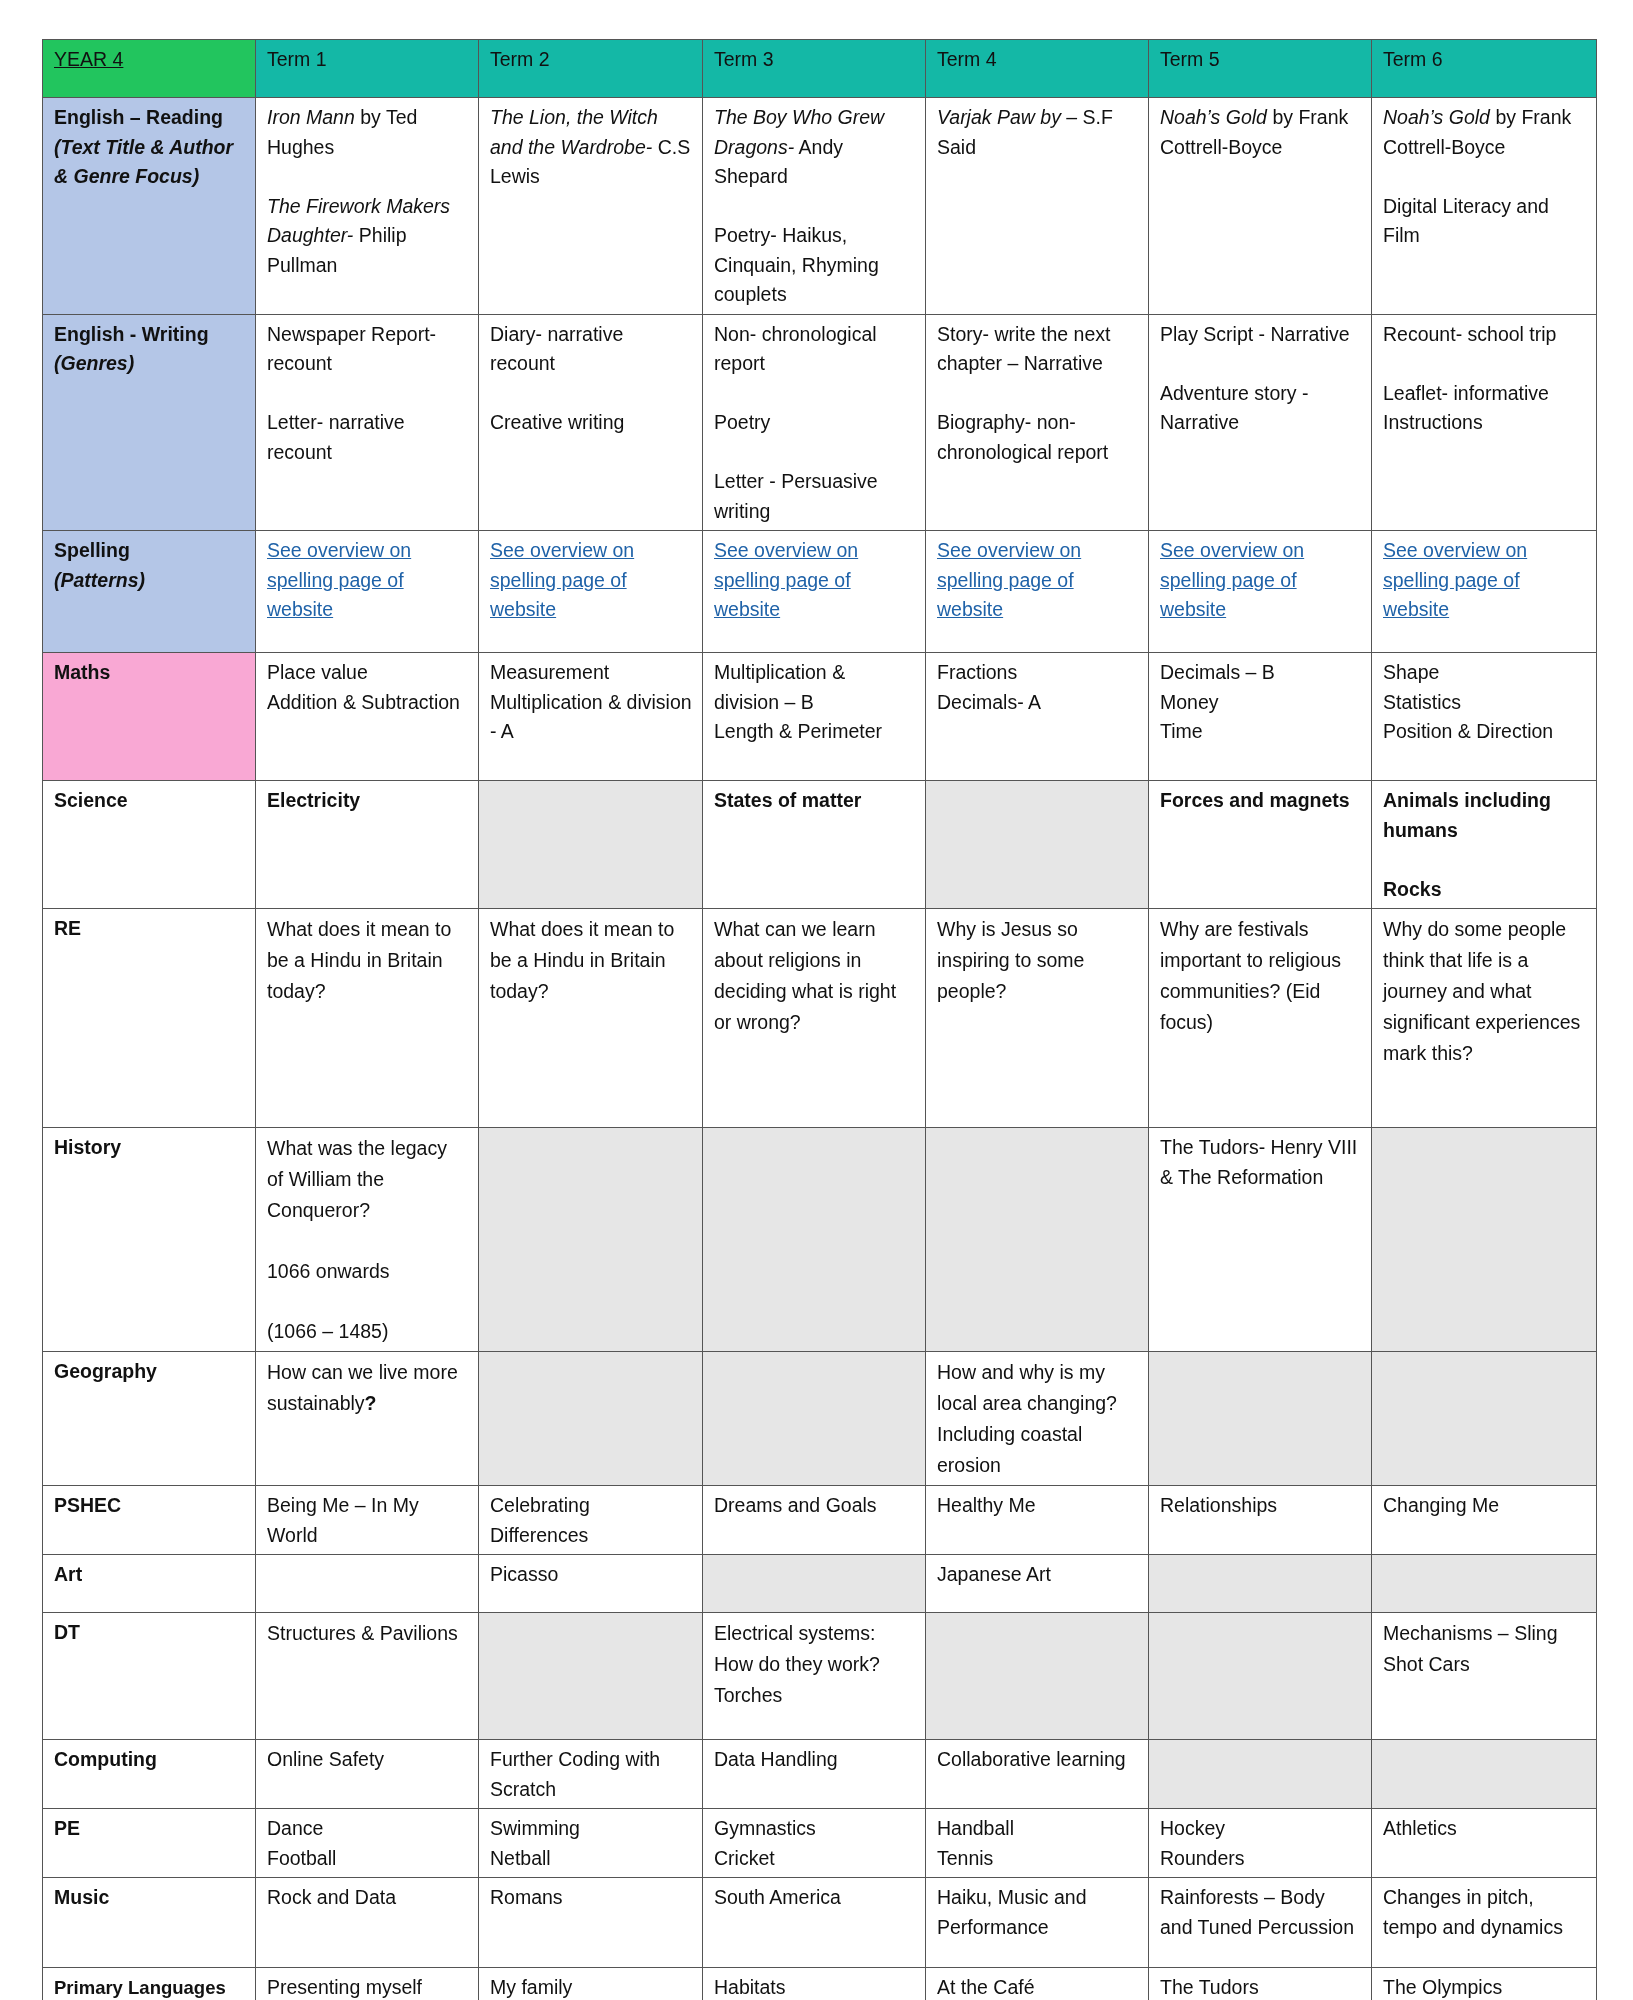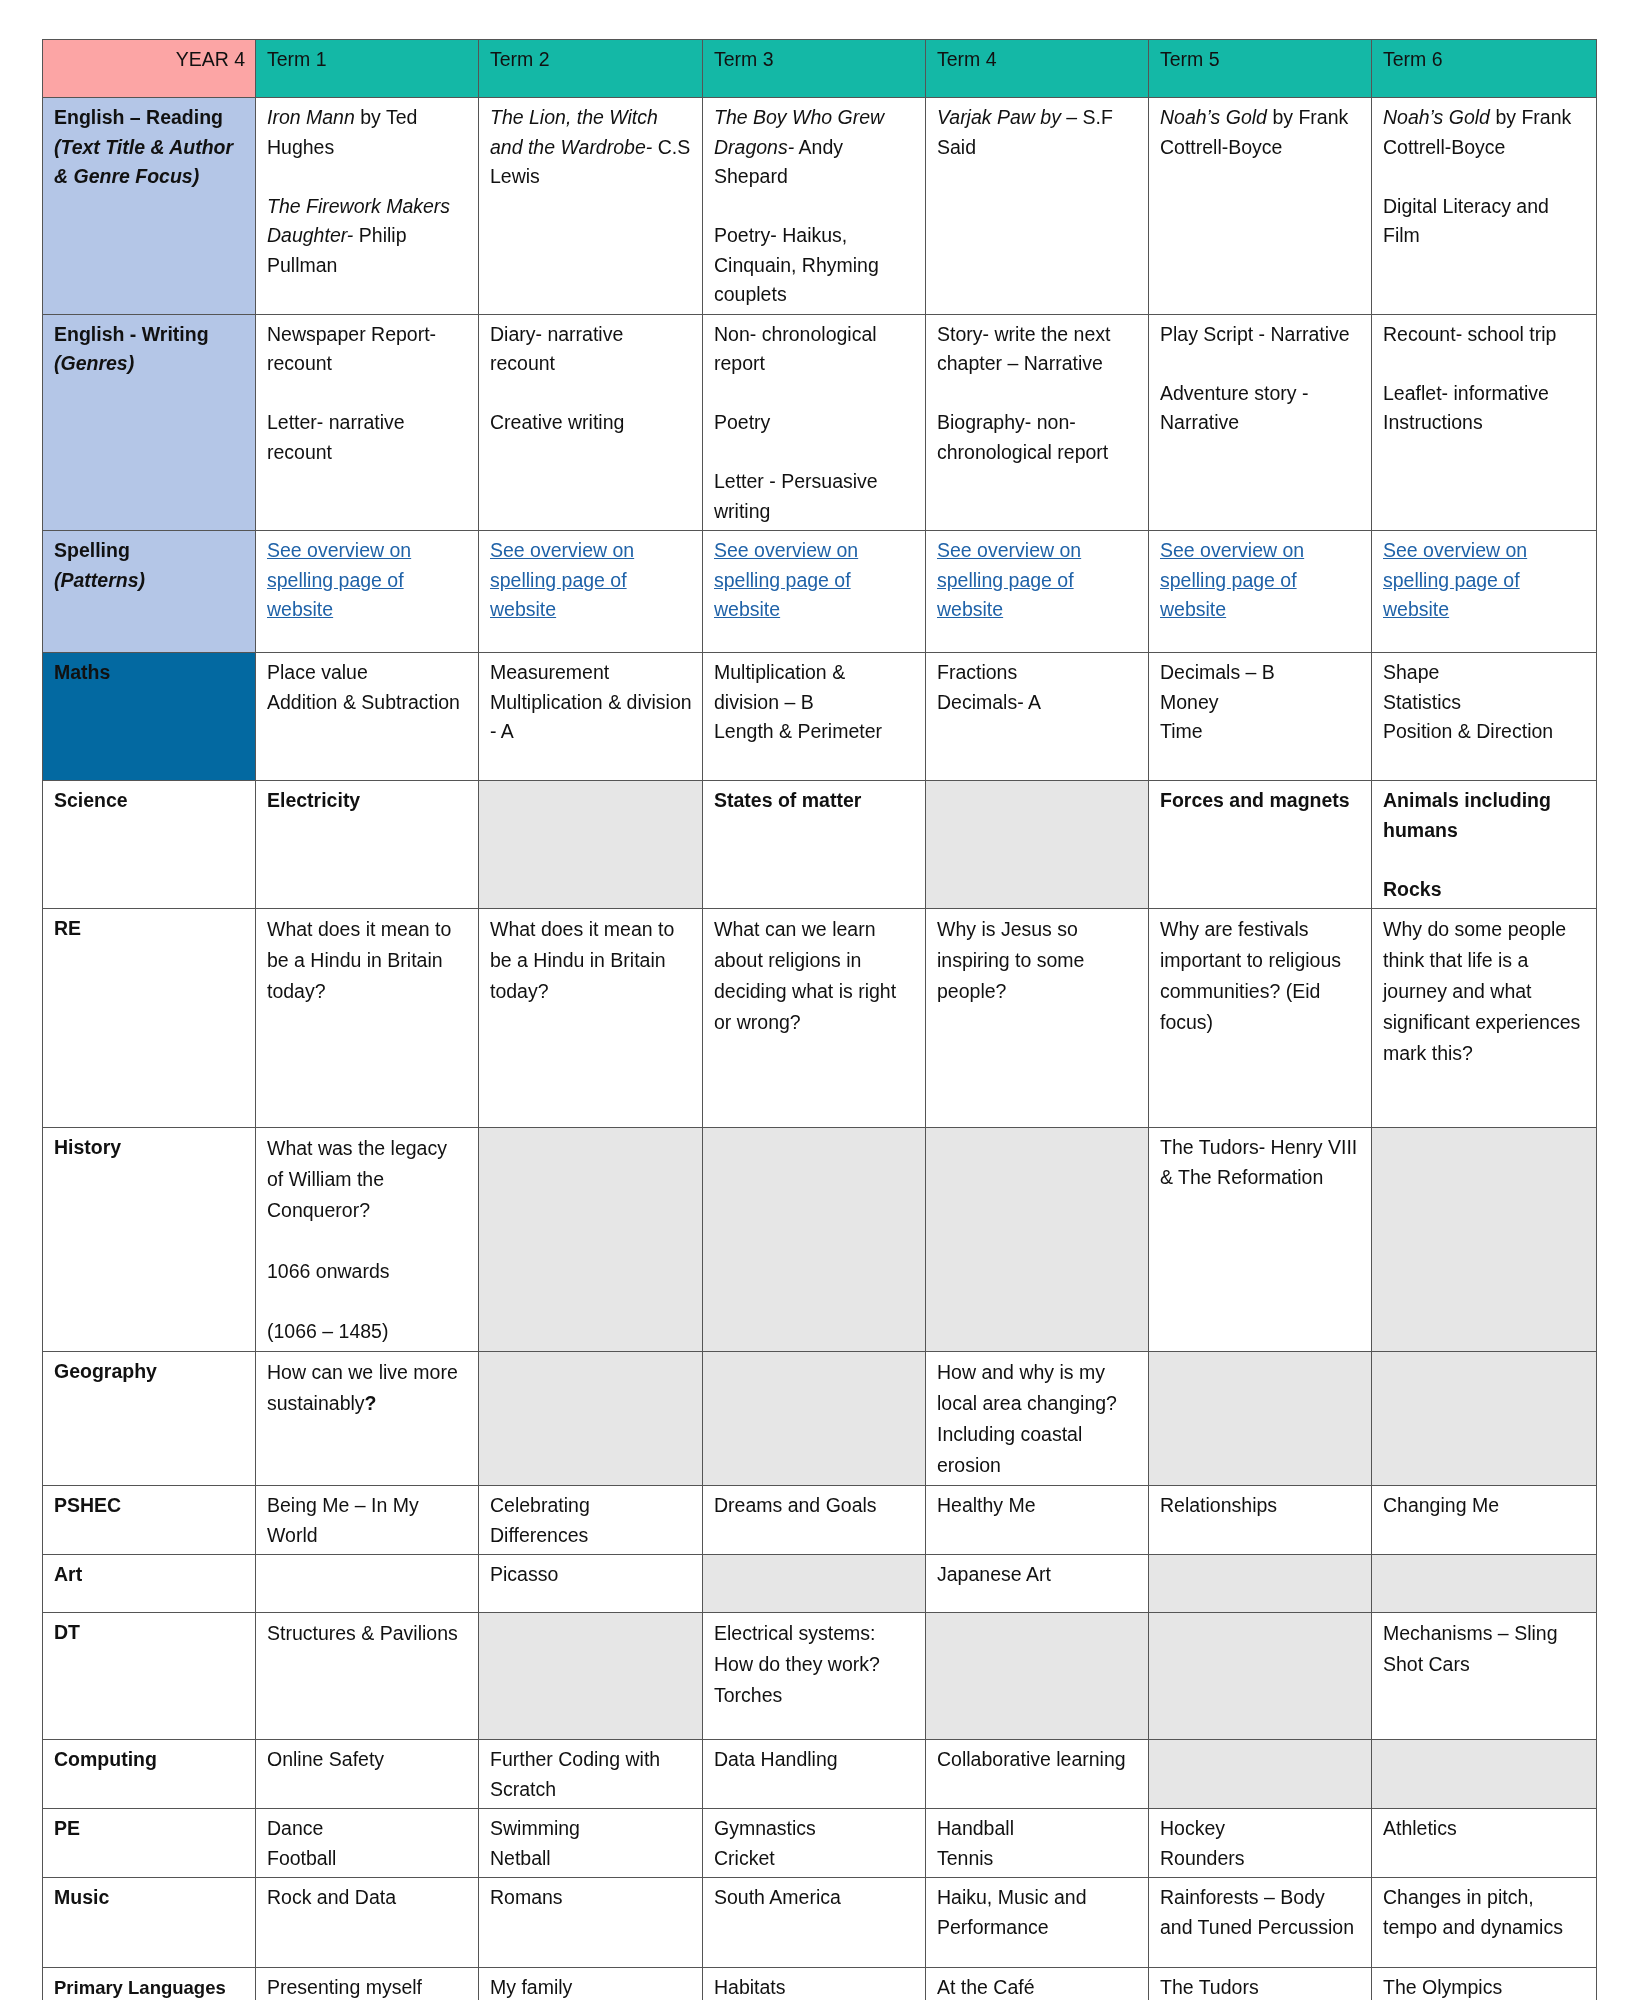--- a/index.html
+++ b/index.html
@@ -5,23 +5,23 @@
   html, body { margin:0; padding:0; background:#ffffff; }
   body { width:1633px; height:2000px; position:relative; overflow:hidden;
          font-family:"Liberation Sans", "DejaVu Sans", sans-serif; color:#111; }
   table.grid { position:absolute; left:42px; top:39px; border-collapse:collapse;
                table-layout:fixed; width:1554px; }
   table.grid td { border:1.5px solid #555; vertical-align:top; padding:5px 10px 4px 11px;
                   font-size:19.5px; line-height:29.5px; overflow:hidden; box-sizing:border-box; }
   td.lbl { font-weight:bold; }
   td.lbl .sub { font-weight:bold; font-style:italic; display:block; }
   td.hdr { background:#14b8a6; }
-  td.year { background:#fca5a5; text-align:right; font-size:34px; line-height:40px; padding-top:6px; }
+  td.year { background:#22c55e; text-align:left; font-size:34px; line-height:40px; padding-top:6px;text-decoration:underline; }
   td.eng { background:#b4c6e7; }
-  td.maths { background:#0369a1; }
+  td.maths { background:#f9a8d4; }
   td.grey { background:#e6e6e6; }
   td.small-bold { font-weight:bold; font-size:17.5px; }
   .ln { display:block; min-height:29.5px; }
   .it { font-style:italic; }
   a.link { color:#1f62a8; text-decoration:underline; }
 </style>
 </head>
 <body>
 
 <table class="grid">

